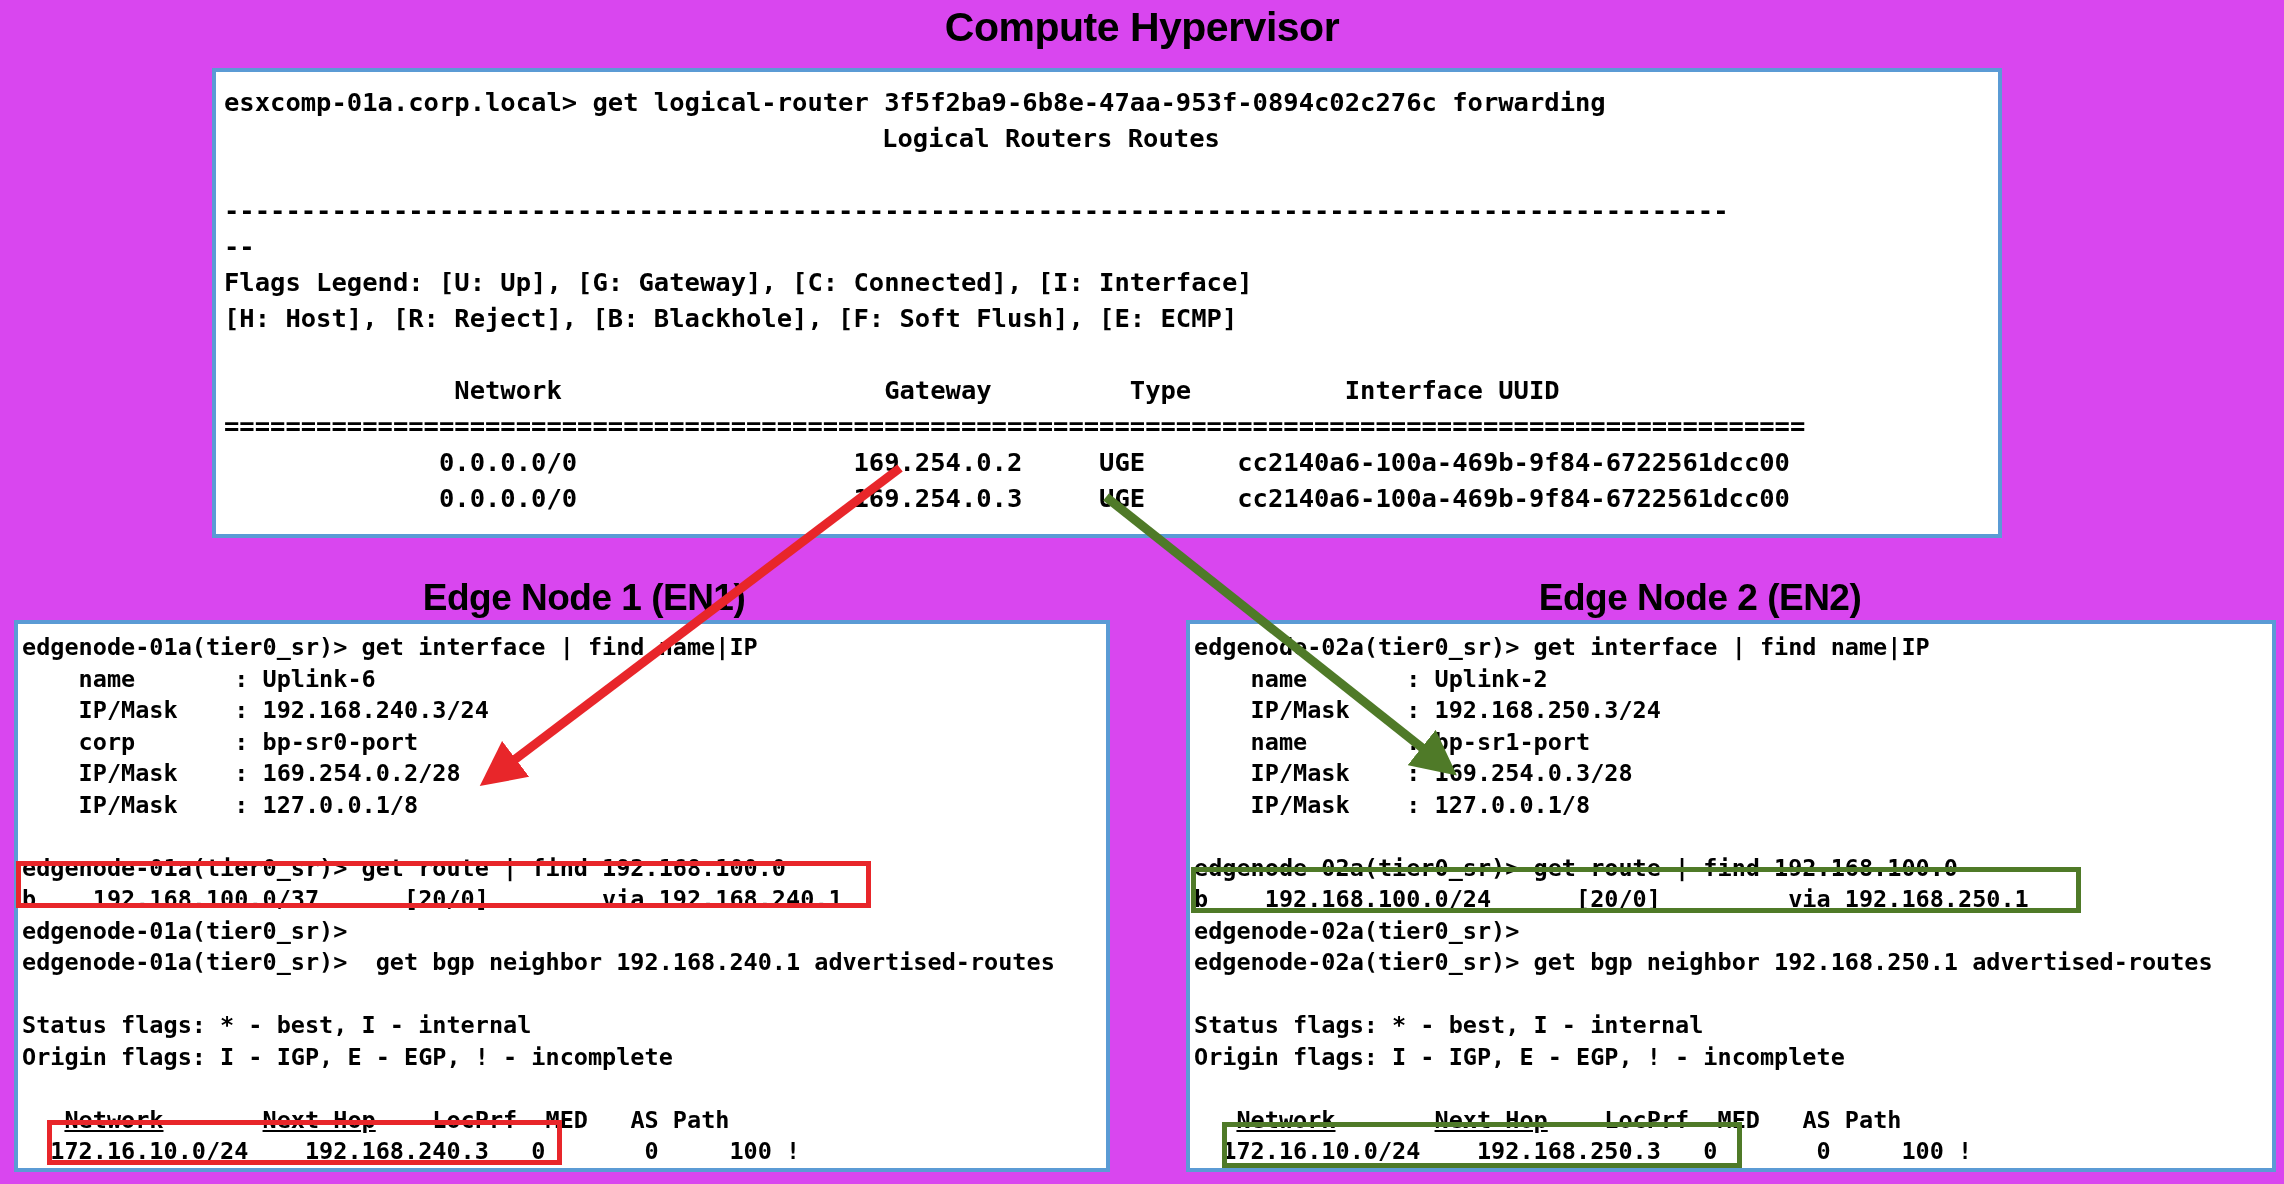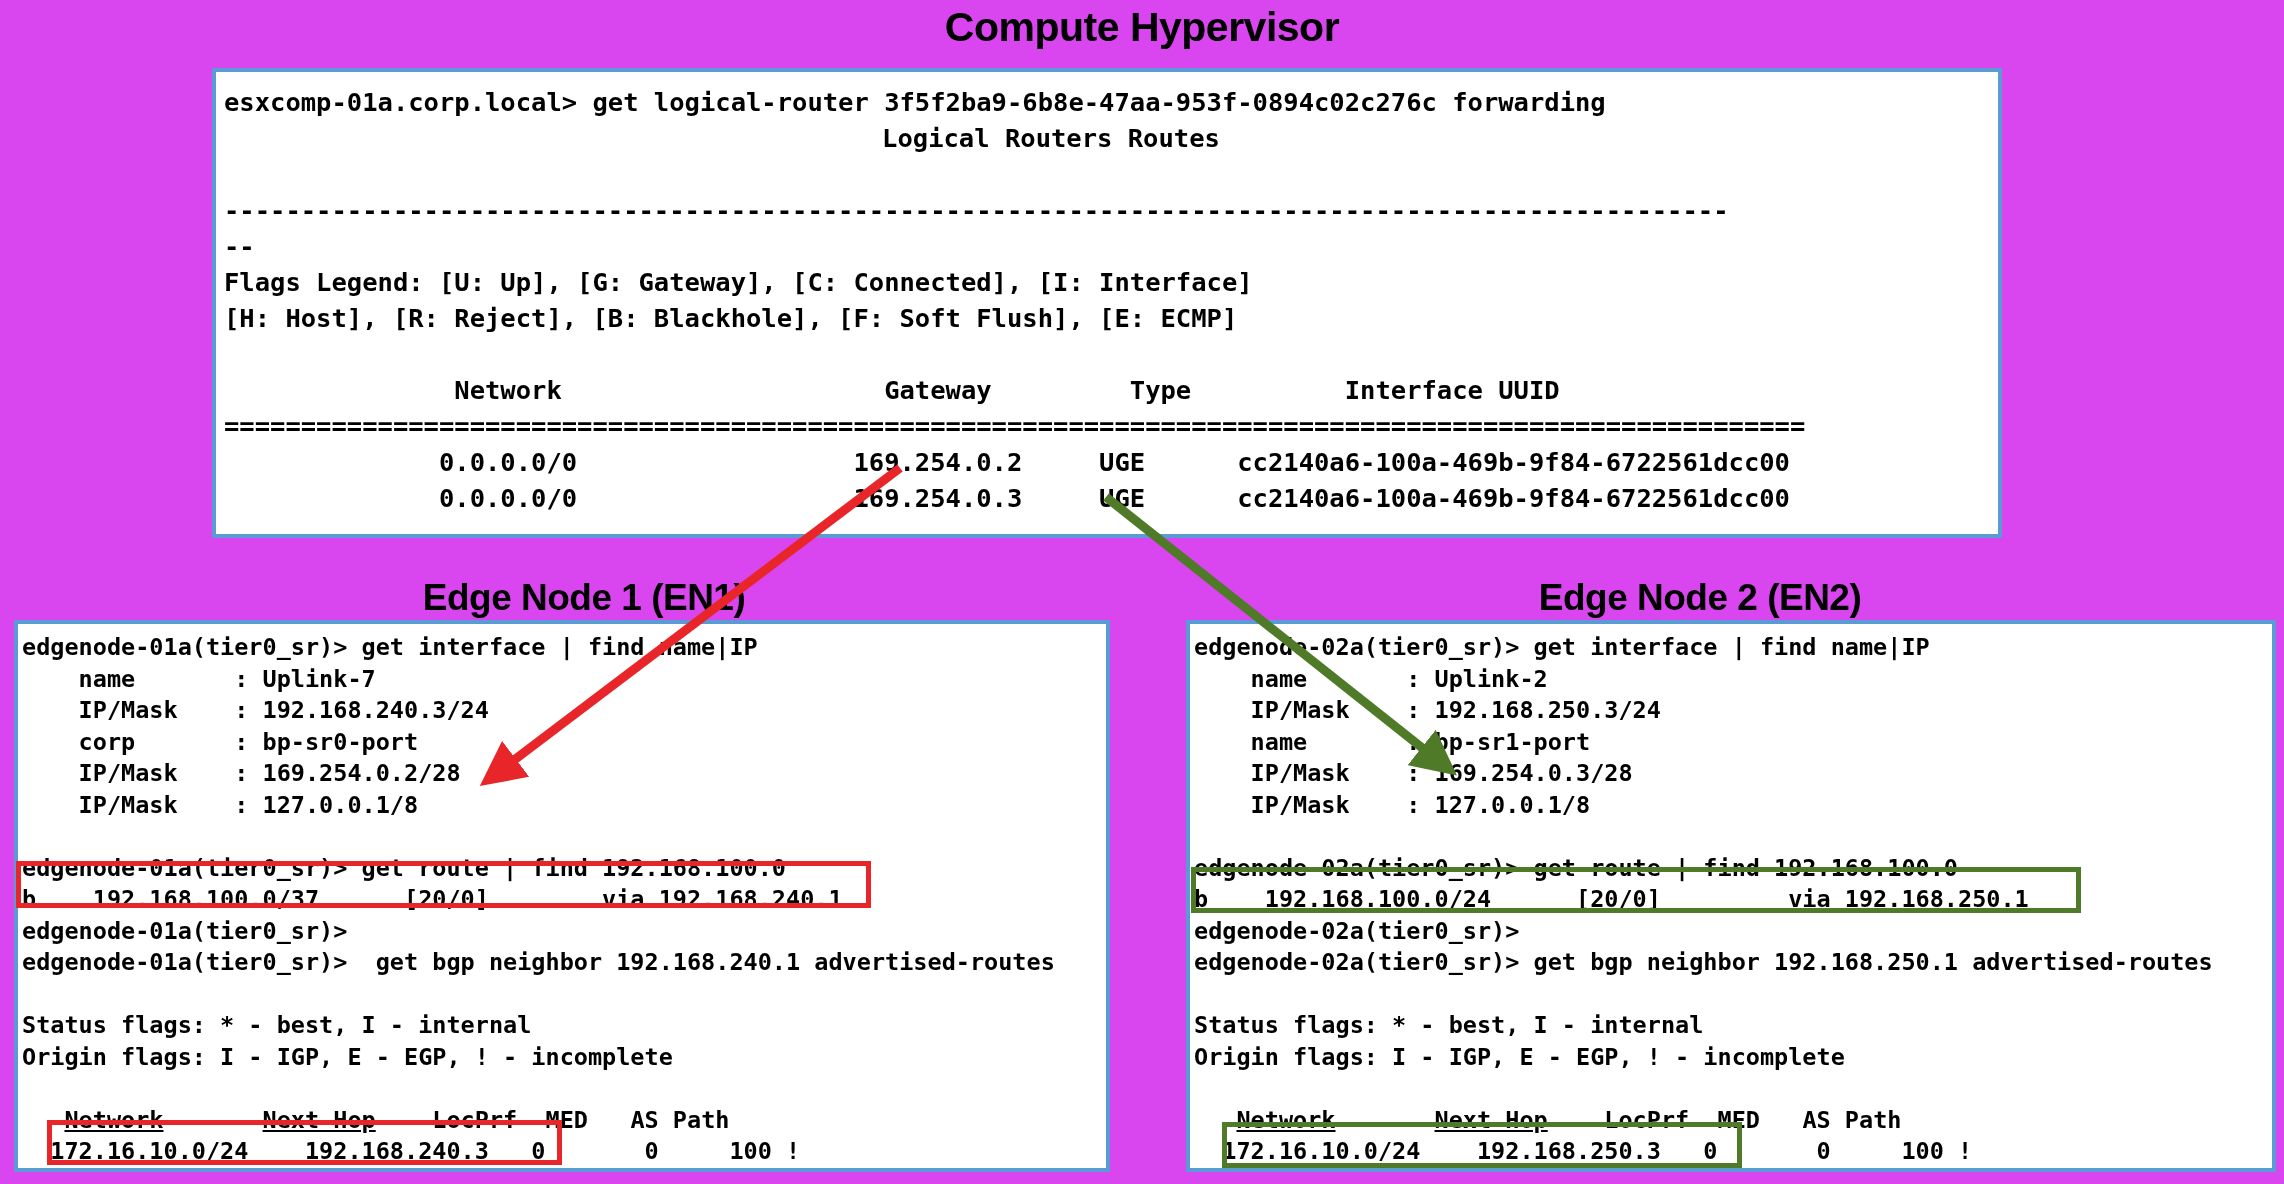--- a/index.html
+++ b/index.html
@@ -85,21 +85,21 @@
 <span>[H: Host], [R: Reject], [B: Blackhole], [F: Soft Flush], [E: ECMP]</span>
 
 <span>               Network                     Gateway         Type          Interface UUID</span>
 <span>=======================================================================================================</span>
 <span>              0.0.0.0/0                  169.254.0.2     UGE      cc2140a6-100a-469b-9f84-6722561dcc00</span>
 <span>              0.0.0.0/0                  169.254.0.3     UGE      cc2140a6-100a-469b-9f84-6722561dcc00</span></div>
   </div>
 
   <div class="panel" id="panel-en1">
     <div class="term"><span>edgenode-01a(tier0_sr)&gt; get interface | find name|IP</span>
-<span>    name       : Uplink-7</span>
+<span>    name       : Uplink-6</span>
 <span>    IP/Mask    : 192.168.240.3/24</span>
 <span>    corp       : bp-sr0-port</span>
 <span>    IP/Mask    : 169.254.0.2/28</span>
 <span>    IP/Mask    : 127.0.0.1/8</span>
 
 <span>edgenode-01a(tier0_sr)&gt; get route | find 192.168.100.0</span>
 <span>b    192.168.100.0/37      [20/0]        via 192.168.240.1</span>
 <span>edgenode-01a(tier0_sr)&gt;</span>
 <span>edgenode-01a(tier0_sr)&gt;  get bgp neighbor 192.168.240.1 advertised-routes</span>
 

